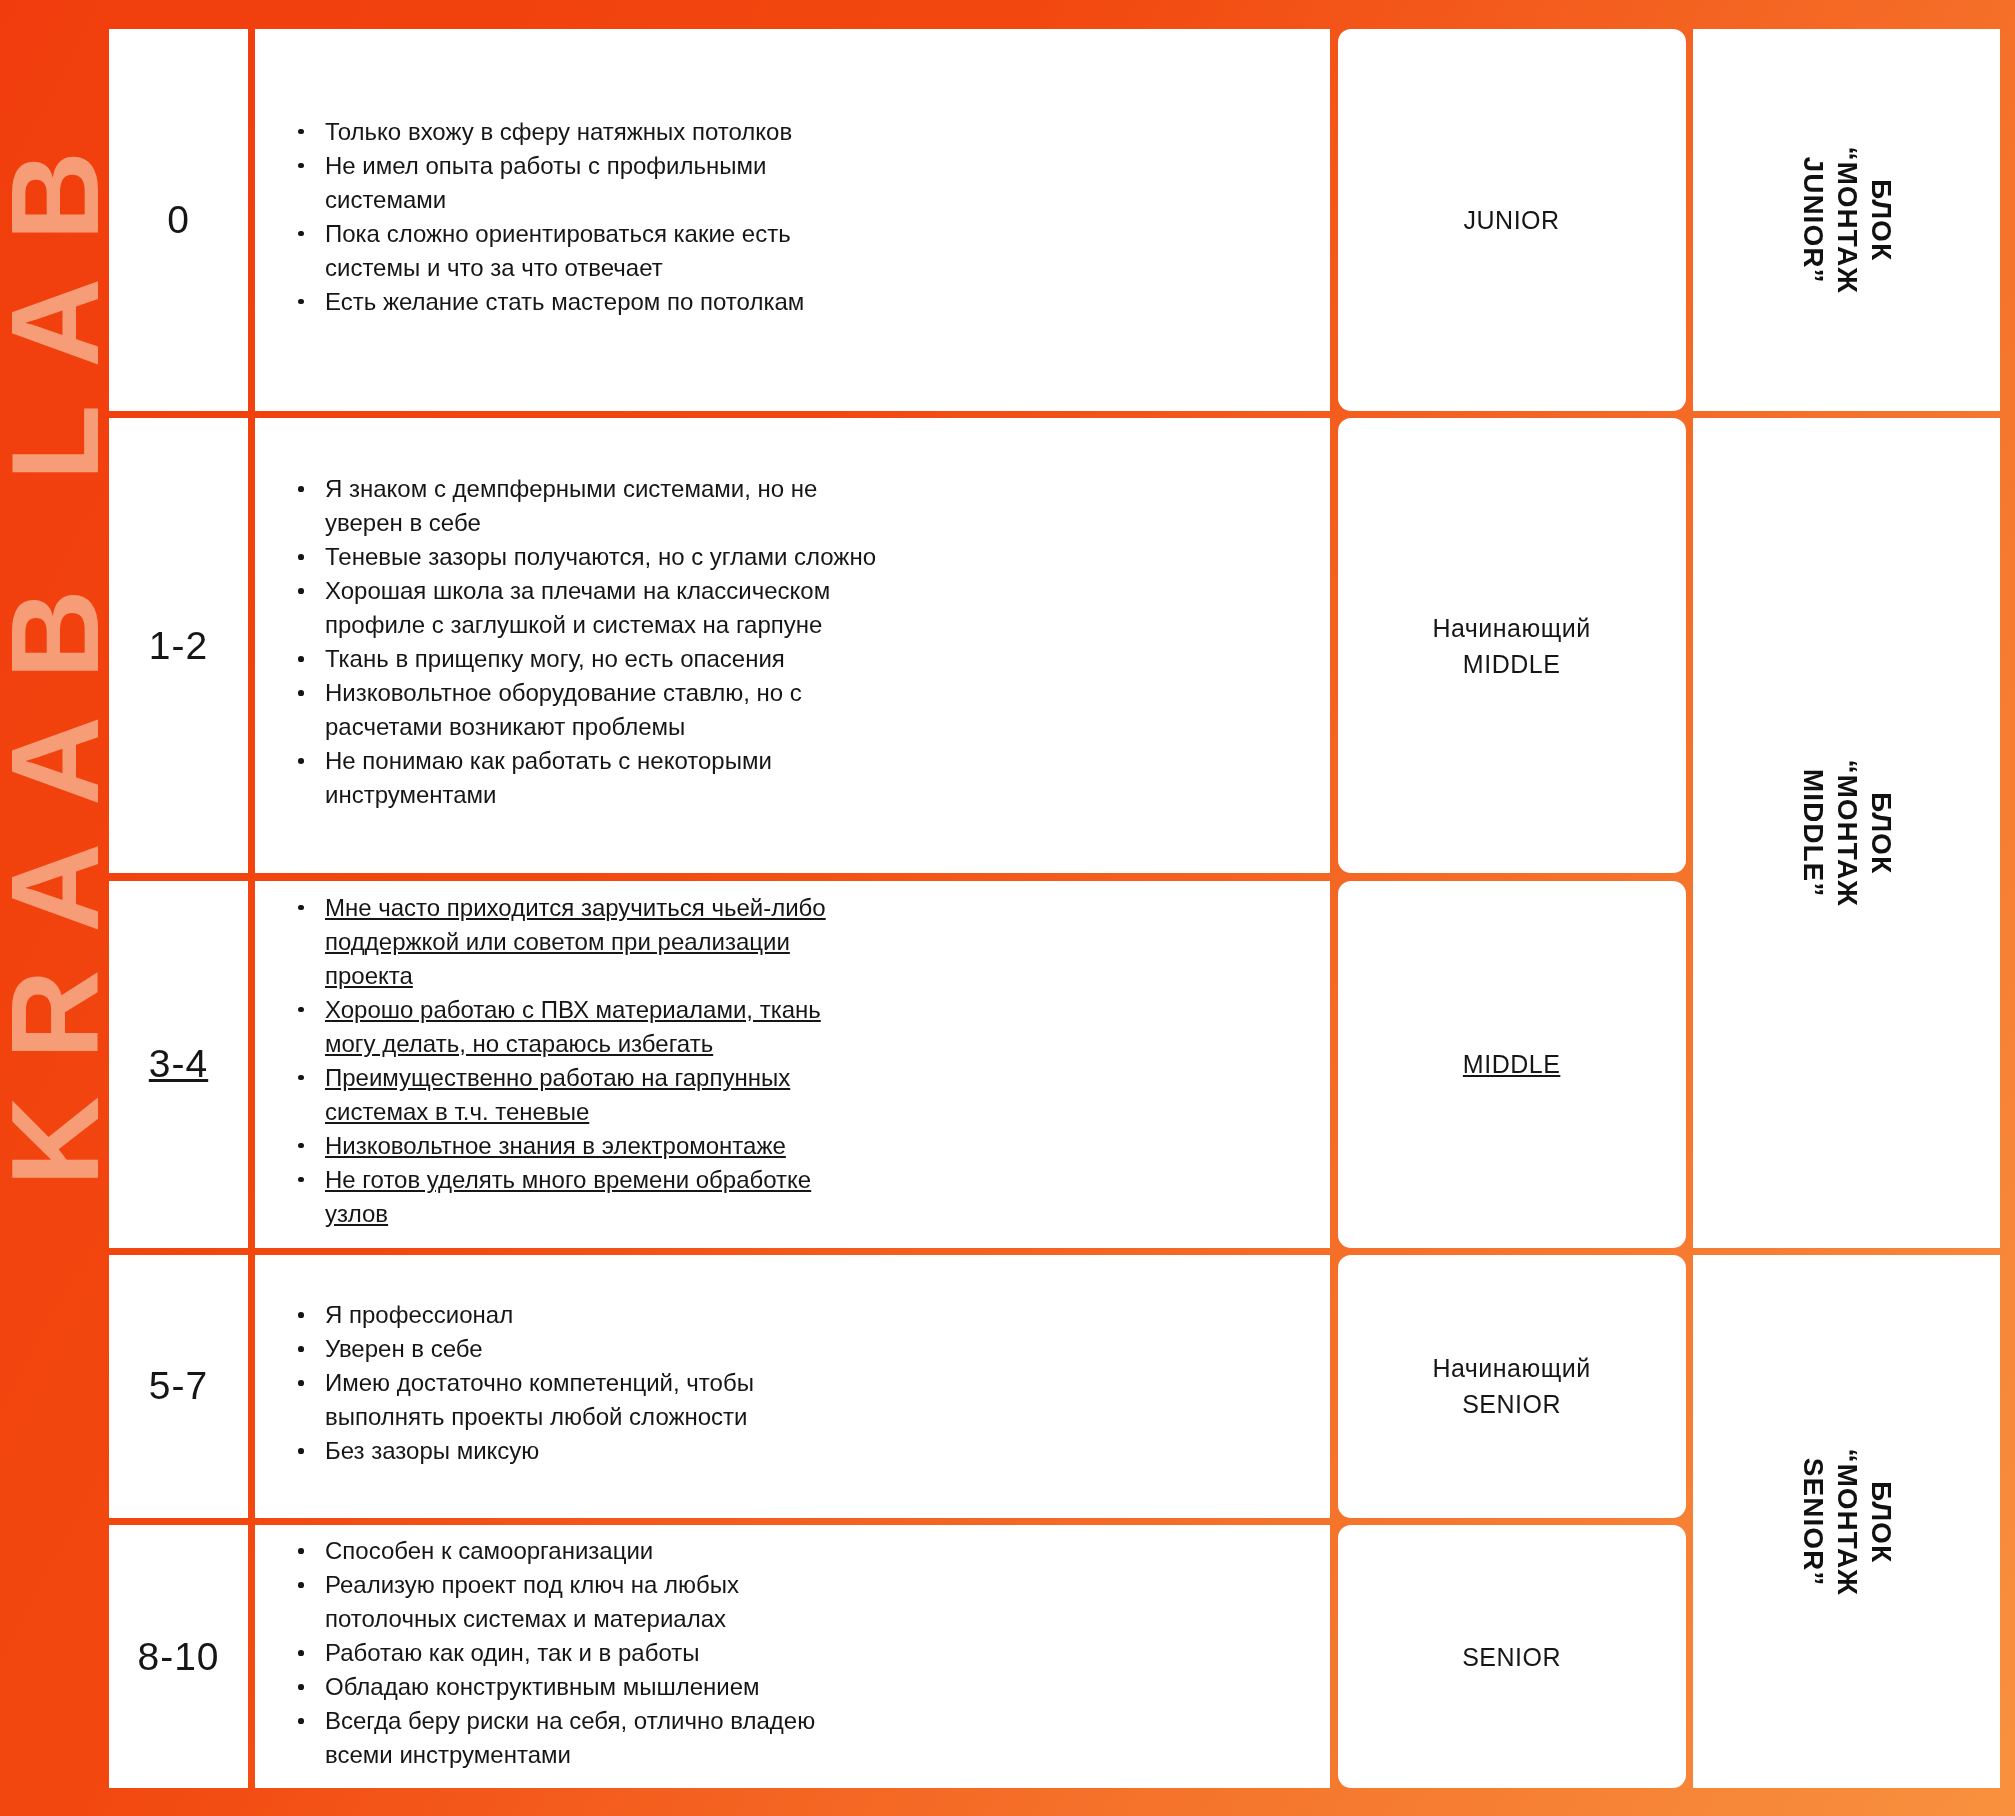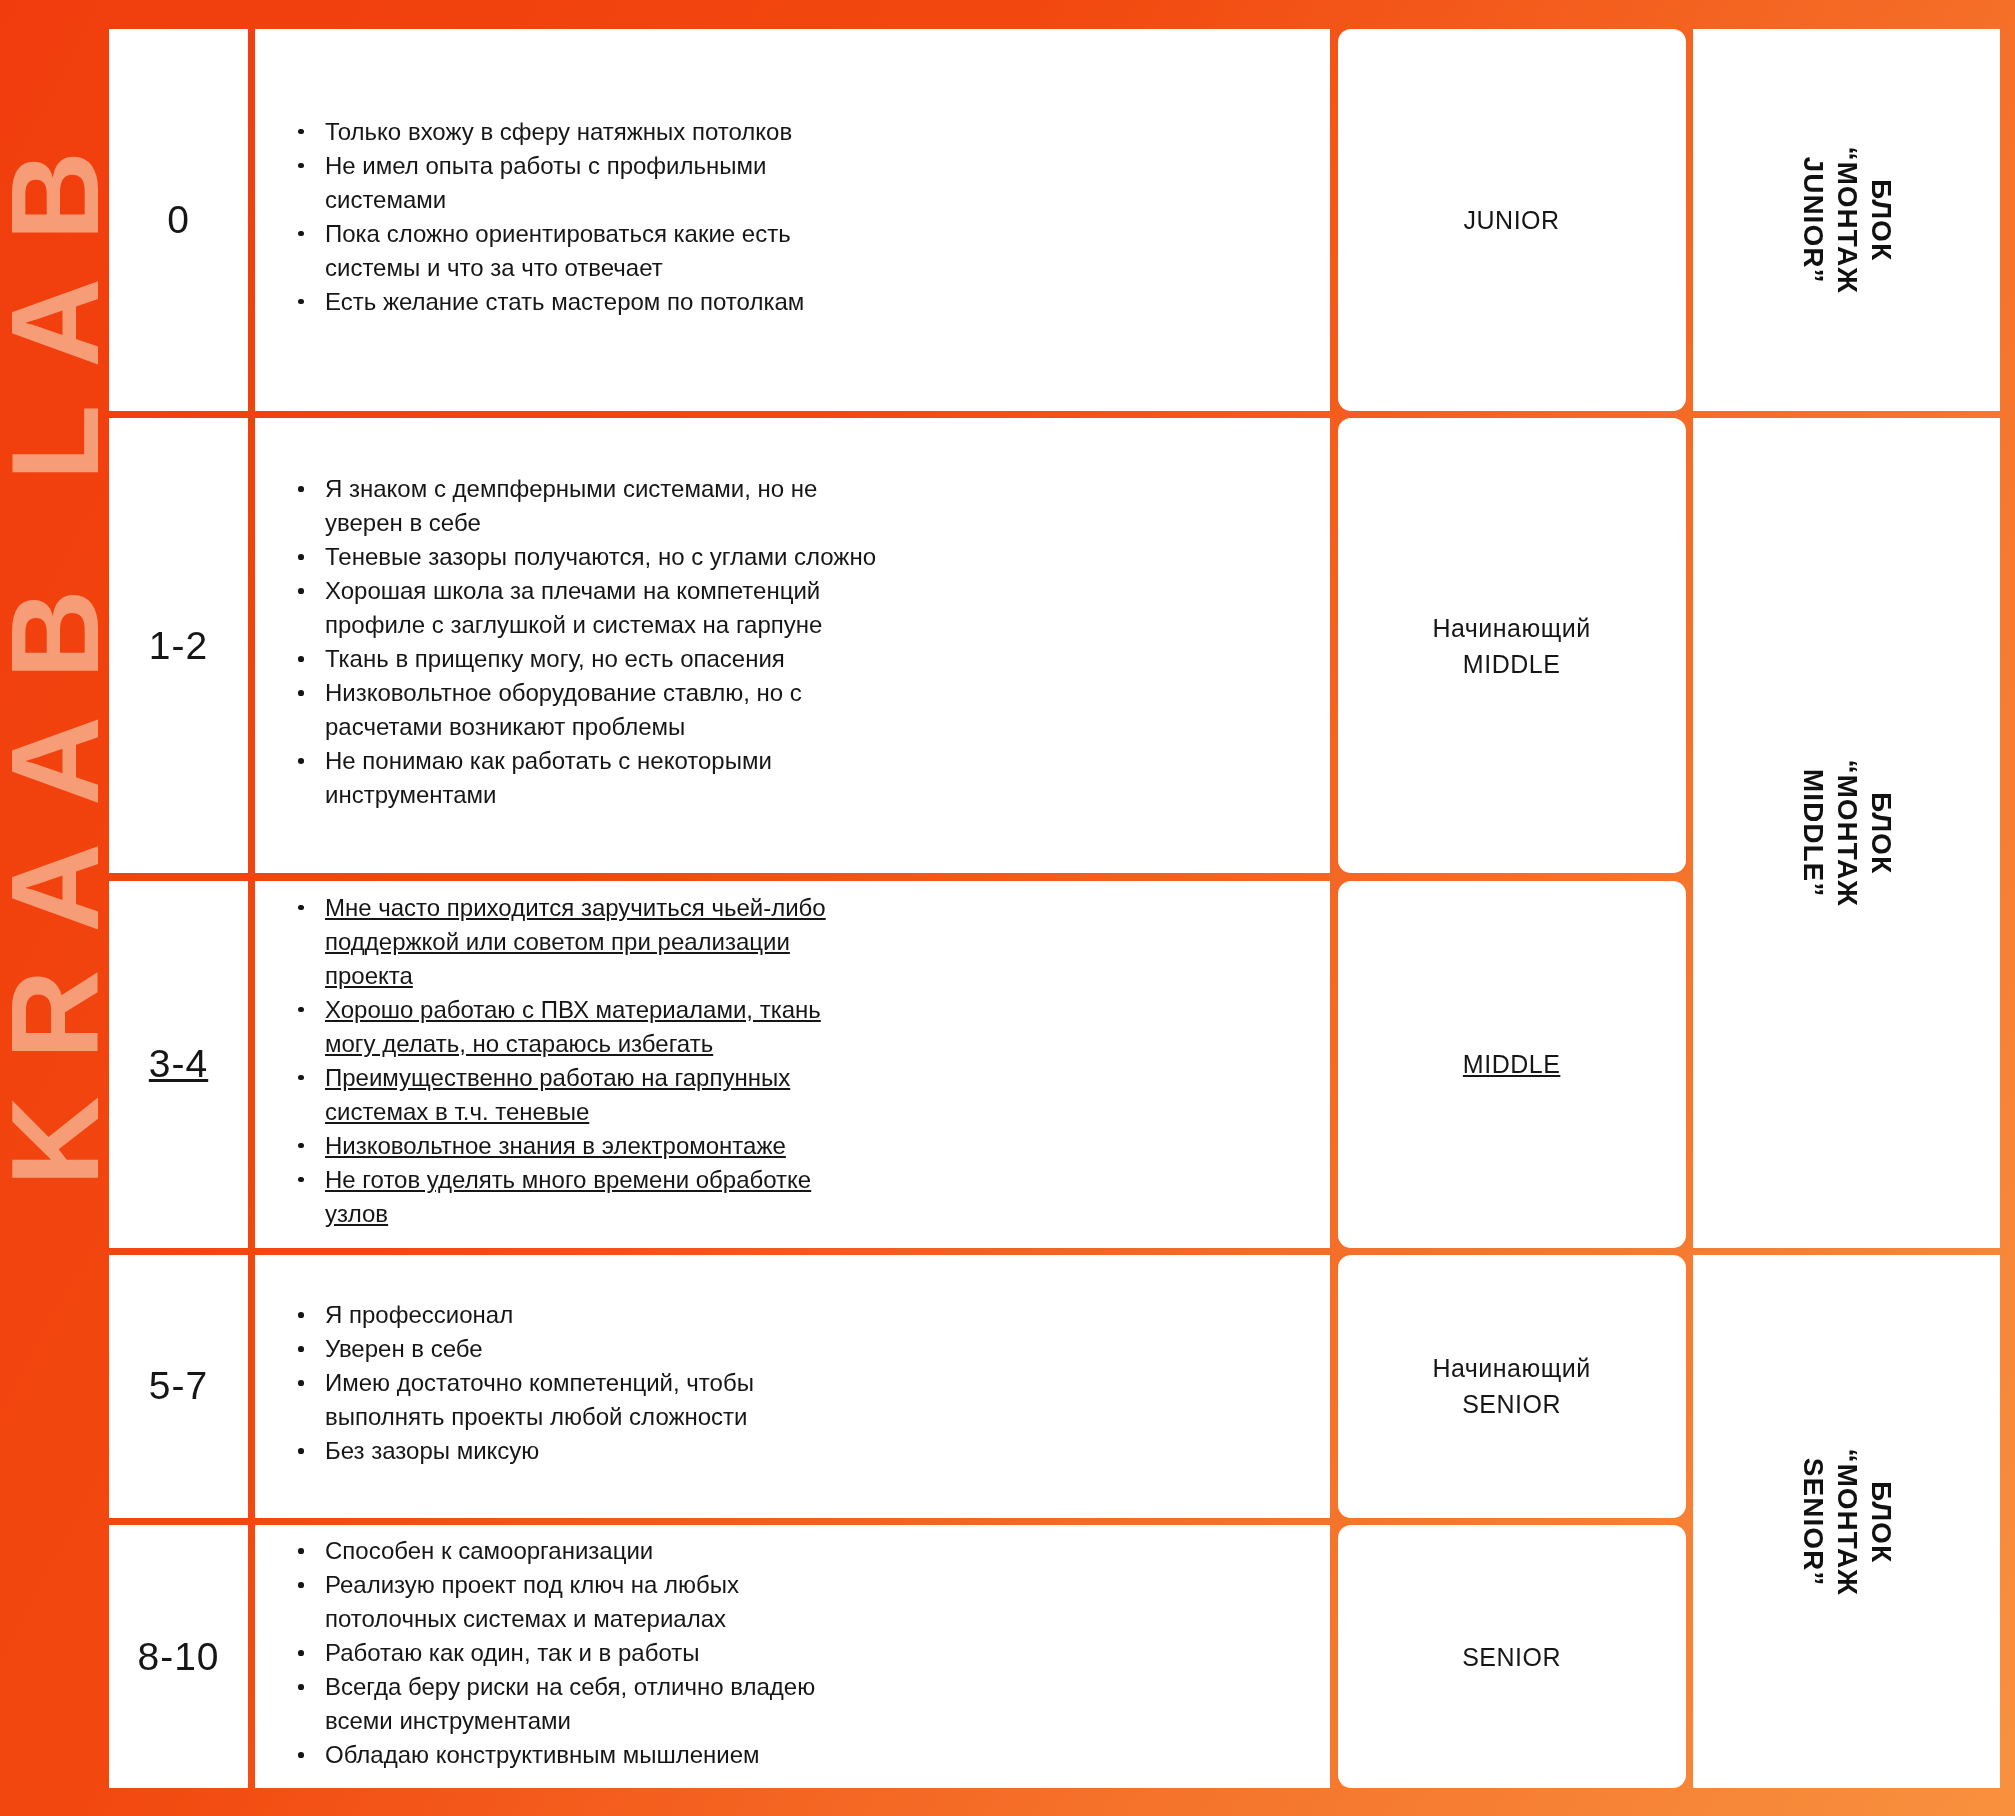--- a/index.html
+++ b/index.html
@@ -141,21 +141,21 @@
         <div class="bullet">
             <span class="dot"></span>
             <span class="btext">Я знаком с демпферными системами, но не уверен в себе</span>
           </div>
         <div class="bullet">
             <span class="dot"></span>
             <span class="btext">Теневые зазоры получаются, но с углами сложно</span>
           </div>
         <div class="bullet">
             <span class="dot"></span>
-            <span class="btext">Хорошая школа за плечами на компетенций профиле с заглушкой и системах на гарпуне</span>
+            <span class="btext">Хорошая школа за плечами на классическом профиле с заглушкой и системах на гарпуне</span>
           </div>
         <div class="bullet">
             <span class="dot"></span>
             <span class="btext">Ткань в прищепку могу, но есть опасения</span>
           </div>
         <div class="bullet">
             <span class="dot"></span>
             <span class="btext">Низковольтное оборудование ставлю, но с расчетами возникают проблемы</span>
           </div>
         <div class="bullet">
@@ -240,25 +240,25 @@
         <div class="bullet">
             <span class="dot"></span>
             <span class="btext">Реализую проект под ключ на любых потолочных системах и материалах</span>
           </div>
         <div class="bullet">
             <span class="dot"></span>
             <span class="btext">Работаю как один, так и в работы</span>
           </div>
         <div class="bullet">
             <span class="dot"></span>
+            <span class="btext">Обладаю конструктивным мышлением</span>
+          </div>
+        <div class="bullet">
+            <span class="dot"></span>
             <span class="btext">Всегда беру риски на себя, отлично владею всеми инструментами</span>
-          </div>
-        <div class="bullet">
-            <span class="dot"></span>
-            <span class="btext">Обладаю конструктивным мышлением</span>
           </div>
       </div>
     </div>
     <div class="cell level c3 r5">
       <div>SENIOR</div>
     </div>
 
     <div class="cell c4 rb1">
       <div class="block-text">
         <div>БЛОК</div>

